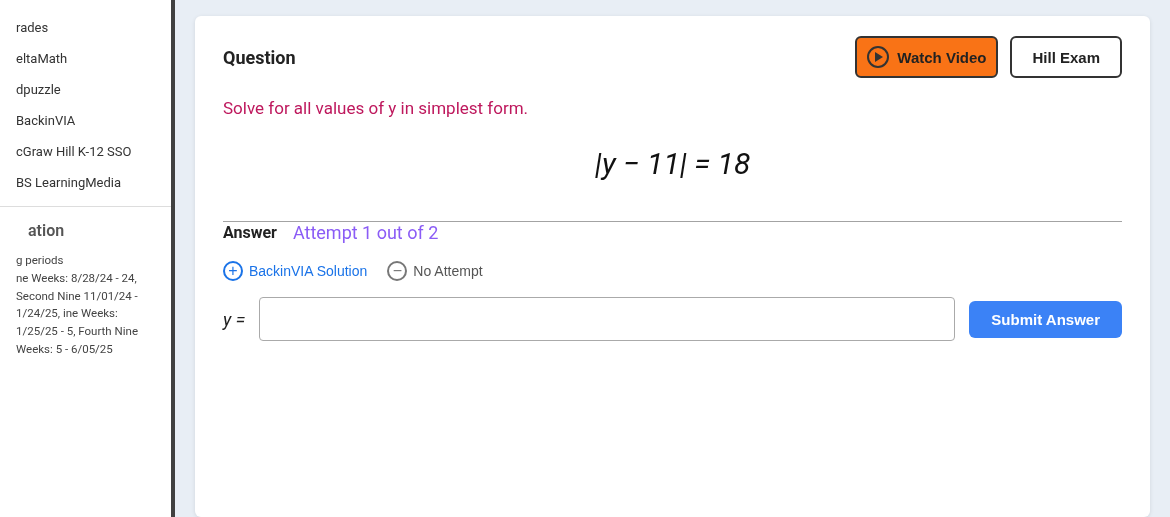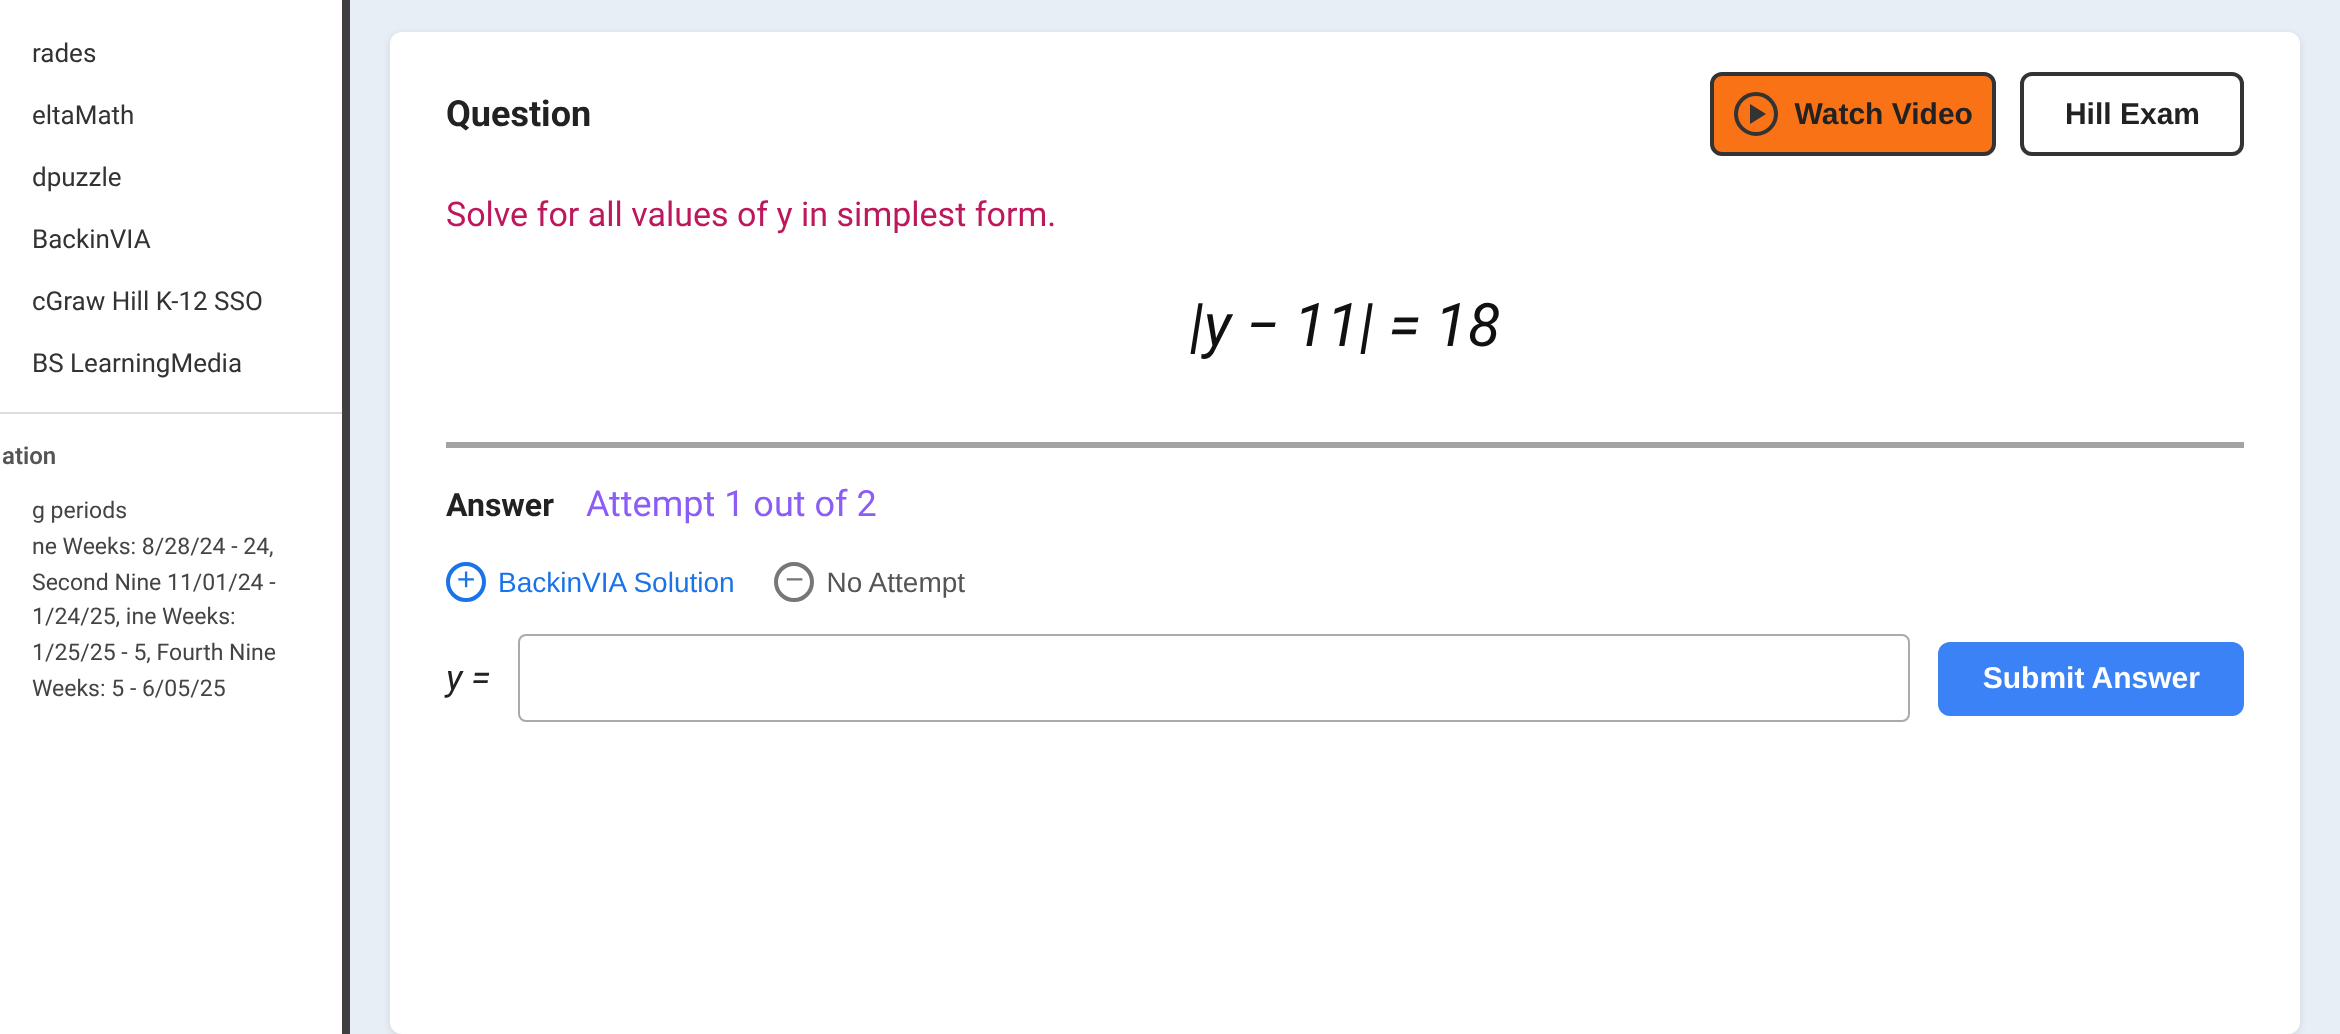--- a/index.html
+++ b/index.html
@@ -27,22 +27,22 @@
       font-size: 13px;
       color: #333;
       cursor: pointer;
     }
     .sidebar-divider {
       height: 1px;
       background: #ddd;
       margin: 8px 0;
     }
     .sidebar-section-label {
-      padding: 6px 1px;
-      font-size: 12px;
+      padding: 6px 28px;
+      font-size: 16px;
       color: #555;
       font-weight: 600;
     }
     .sidebar-periods {
       padding: 6px 16px;
       font-size: 11.5px;
       color: #444;
       line-height: 1.55;
     }
 
@@ -136,22 +136,21 @@
     .math-equation {
       text-align: center;
       font-size: 30px;
       font-style: italic;
       color: #111;
       margin-bottom: 30px;
       padding: 10px 0;
     }
 
     .answer-section {
-      border-top: 3px solid #a3a3a3;
-      padding-top: 18px;
+      border-top: 1px solid #a3a3a3;
     }
 
     .answer-header {
       display: flex;
       align-items: center;
       gap: 16px;
       margin-bottom: 18px;
     }
 
     .answer-label {

